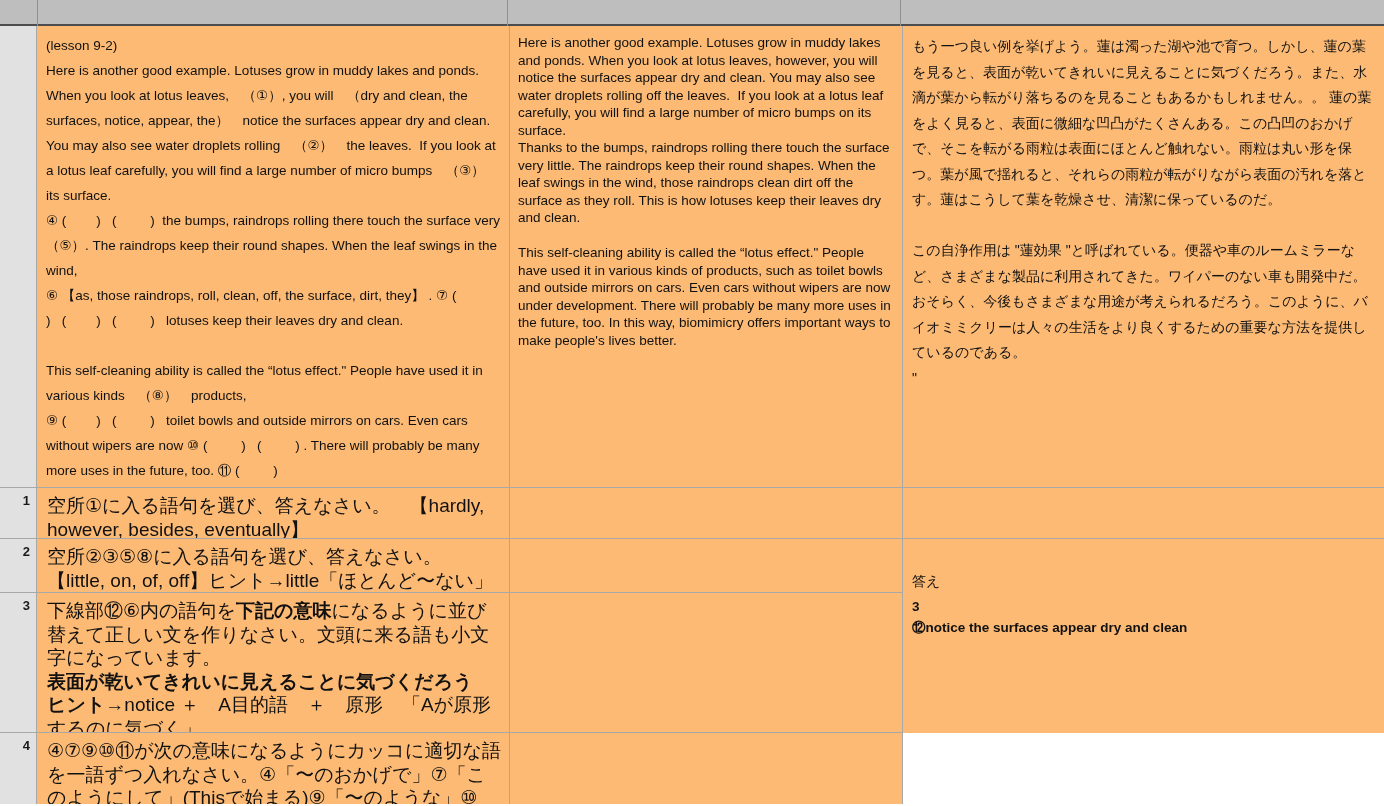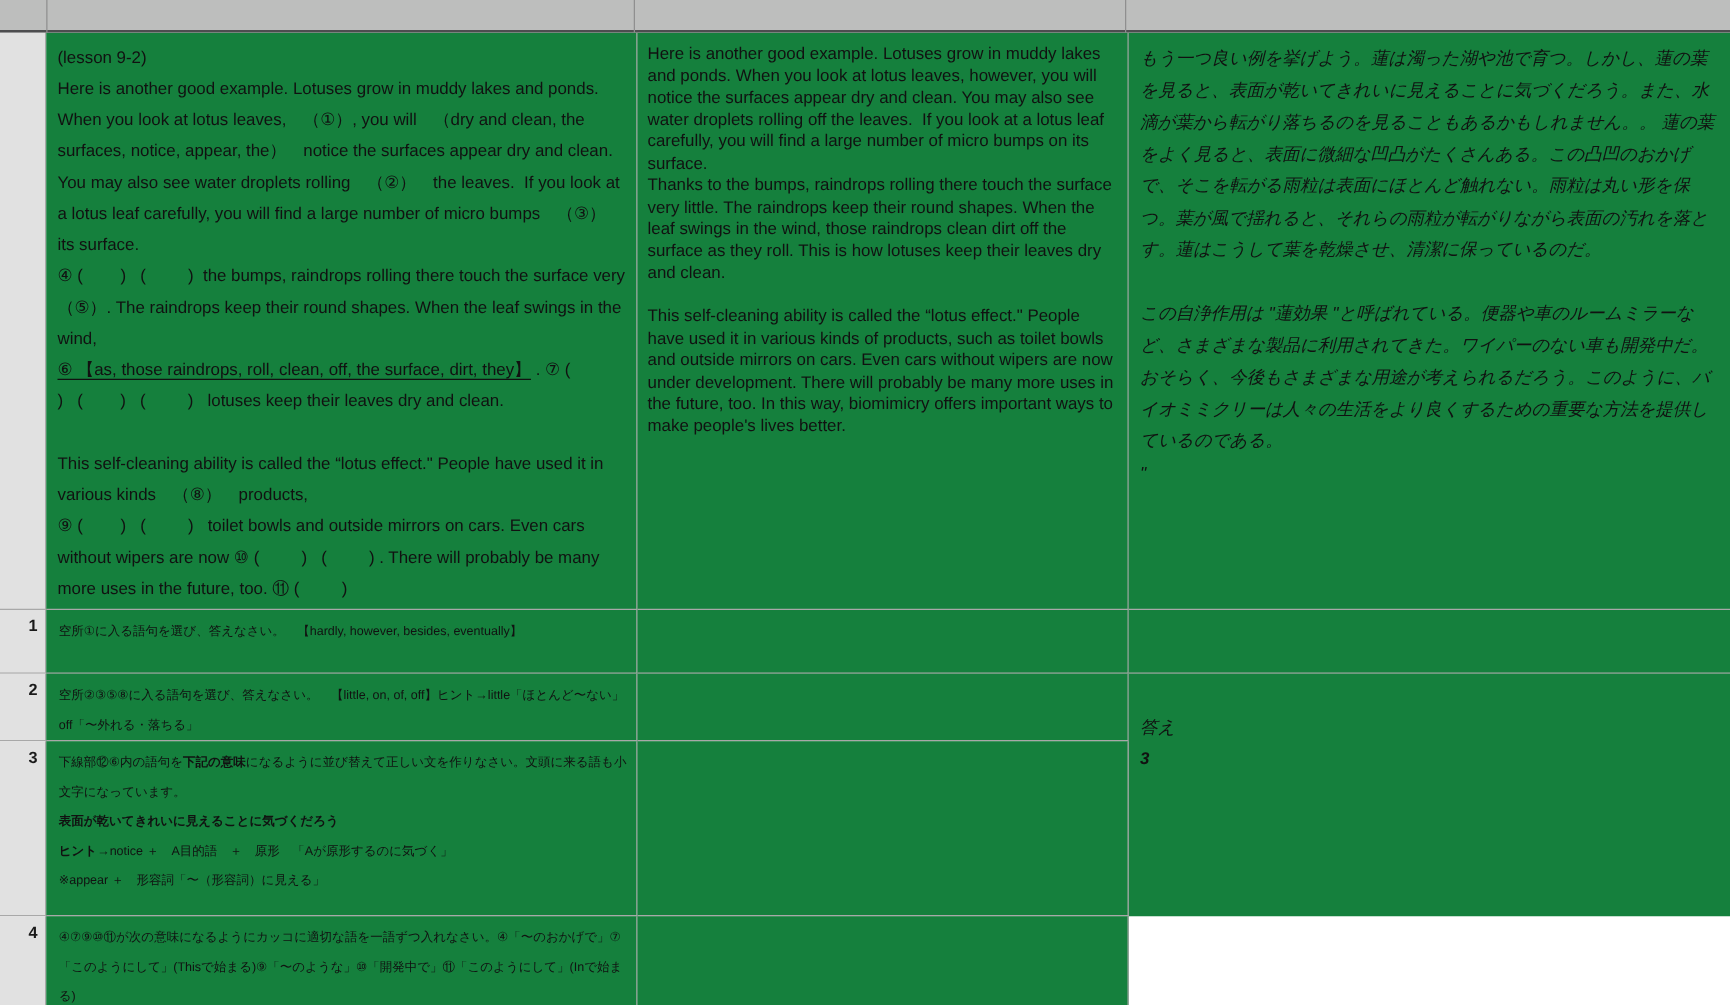--- a/index.html
+++ b/index.html
@@ -33,51 +33,51 @@
     display: grid;
     grid-template-columns: 37px 473px 393px 481px;
     grid-template-rows: 462px 51px 54px 140px 71px;
     width: 1384px;
     height: 778px;
   }
   .c {
     border-right: 1px solid #a8a8a8;
     border-bottom: 1px solid #a8a8a8;
     overflow: hidden;
-    background: #15803d;
+    background: #fdba74;
   }
-  .c.lastcol { border-right: none; font-style: italic; }
+  .c.lastcol { border-right: none; }
   .c.cut { border-bottom: none; }
   .numcell {
     background: #e1e1e1;
     font-size: 13px;
     font-weight: bold;
     text-align: right;
     padding: 5px 6px 0 0;
     color: #1a1a1a;
   }
   .pre { white-space: pre-wrap; word-wrap: break-word; }
   .col1-passage {
     font-size: 13.5px;
     line-height: 25px;
     padding: 7px 5px 0 9px;
   }
-  .u { text-decoration: underline; text-underline-offset: 3px; text-align: right; }
+  .u { text-underline-offset: 3px; text-align: right; }
   .col2-text {
     font-size: 13.5px;
     line-height: 17.5px;
     padding: 8px 8px 0 8px;
   }
   .col3-text {
     font-size: 14px;
     line-height: 25.5px;
     padding: 8px 8px 0 9px;
   }
   .qcell {
-    font-size: 10px;
+    font-size: 19px;
     line-height: 23.5px;
     padding: 6px 6px 0 10px;
   }
   .b { font-weight: bold; }
   .anscell {
     grid-column: 4;
     grid-row: span 2;
     padding: 13px 8px 0 9px;
     font-size: 13.5px;
     line-height: 16px;
@@ -144,20 +144,21 @@
 
     <div class="c numcell">2</div>
     <div class="c qcell">
       <div class="pre">空所②③⑤⑧に入る語句を選び、答えなさい。　【little, on, of, off】ヒント→little「ほとんど〜ない」off「〜外れる・落ちる」</div>
     </div>
     <div class="c"></div>
 
     <div class="c lastcol cut anscell">
       <div class="ans-heading">答え</div>
       <div class="ans-gap-top b">3</div>
+      <div class="ans-bold-line">⑫notice the surfaces appear dry and clean</div>
     </div>
 
     <div class="c numcell">3</div>
     <div class="c qcell">
       <div class="pre"><span>下線部⑫⑥内の語句を</span><span class="b">下記の意味</span><span>になるように並び替えて正しい文を作りなさい。文頭に来る語も小文字になっています。
 </span><span class="b">表面が乾いてきれいに見えることに気づくだろう
 </span><span class="b">ヒント</span><span>→notice ＋　A目的語　＋　原形　「Aが原形するのに気づく」
 ※appear ＋　形容詞「〜（形容詞）に見える」
 </span></div>
     </div>

